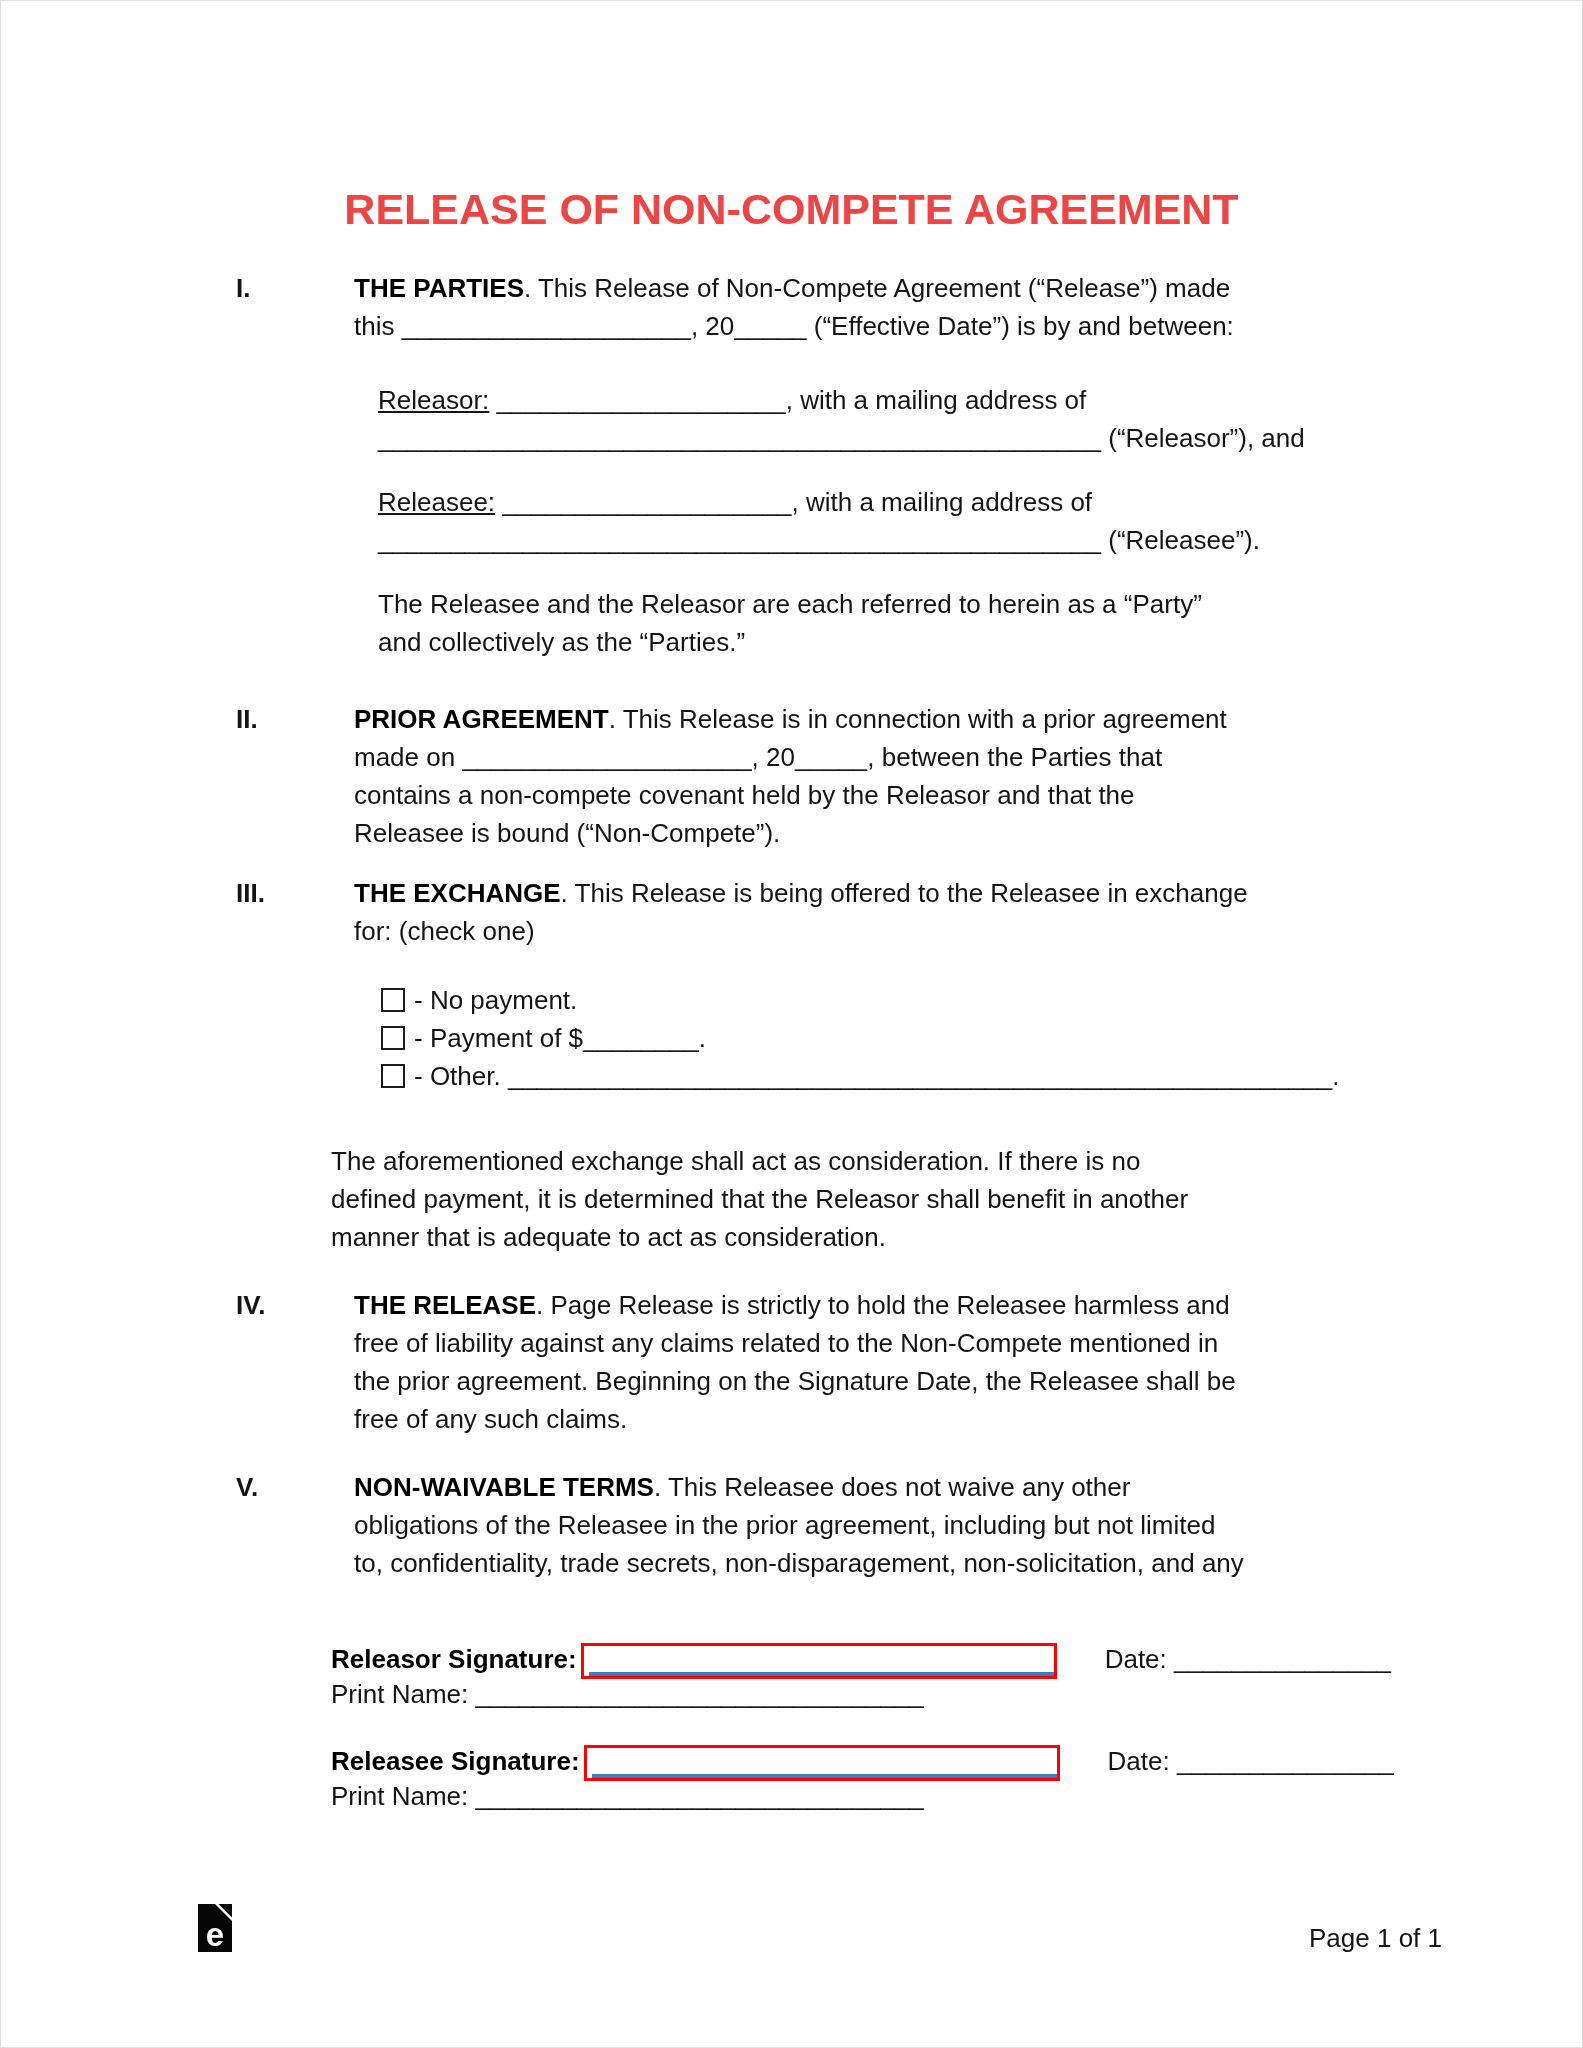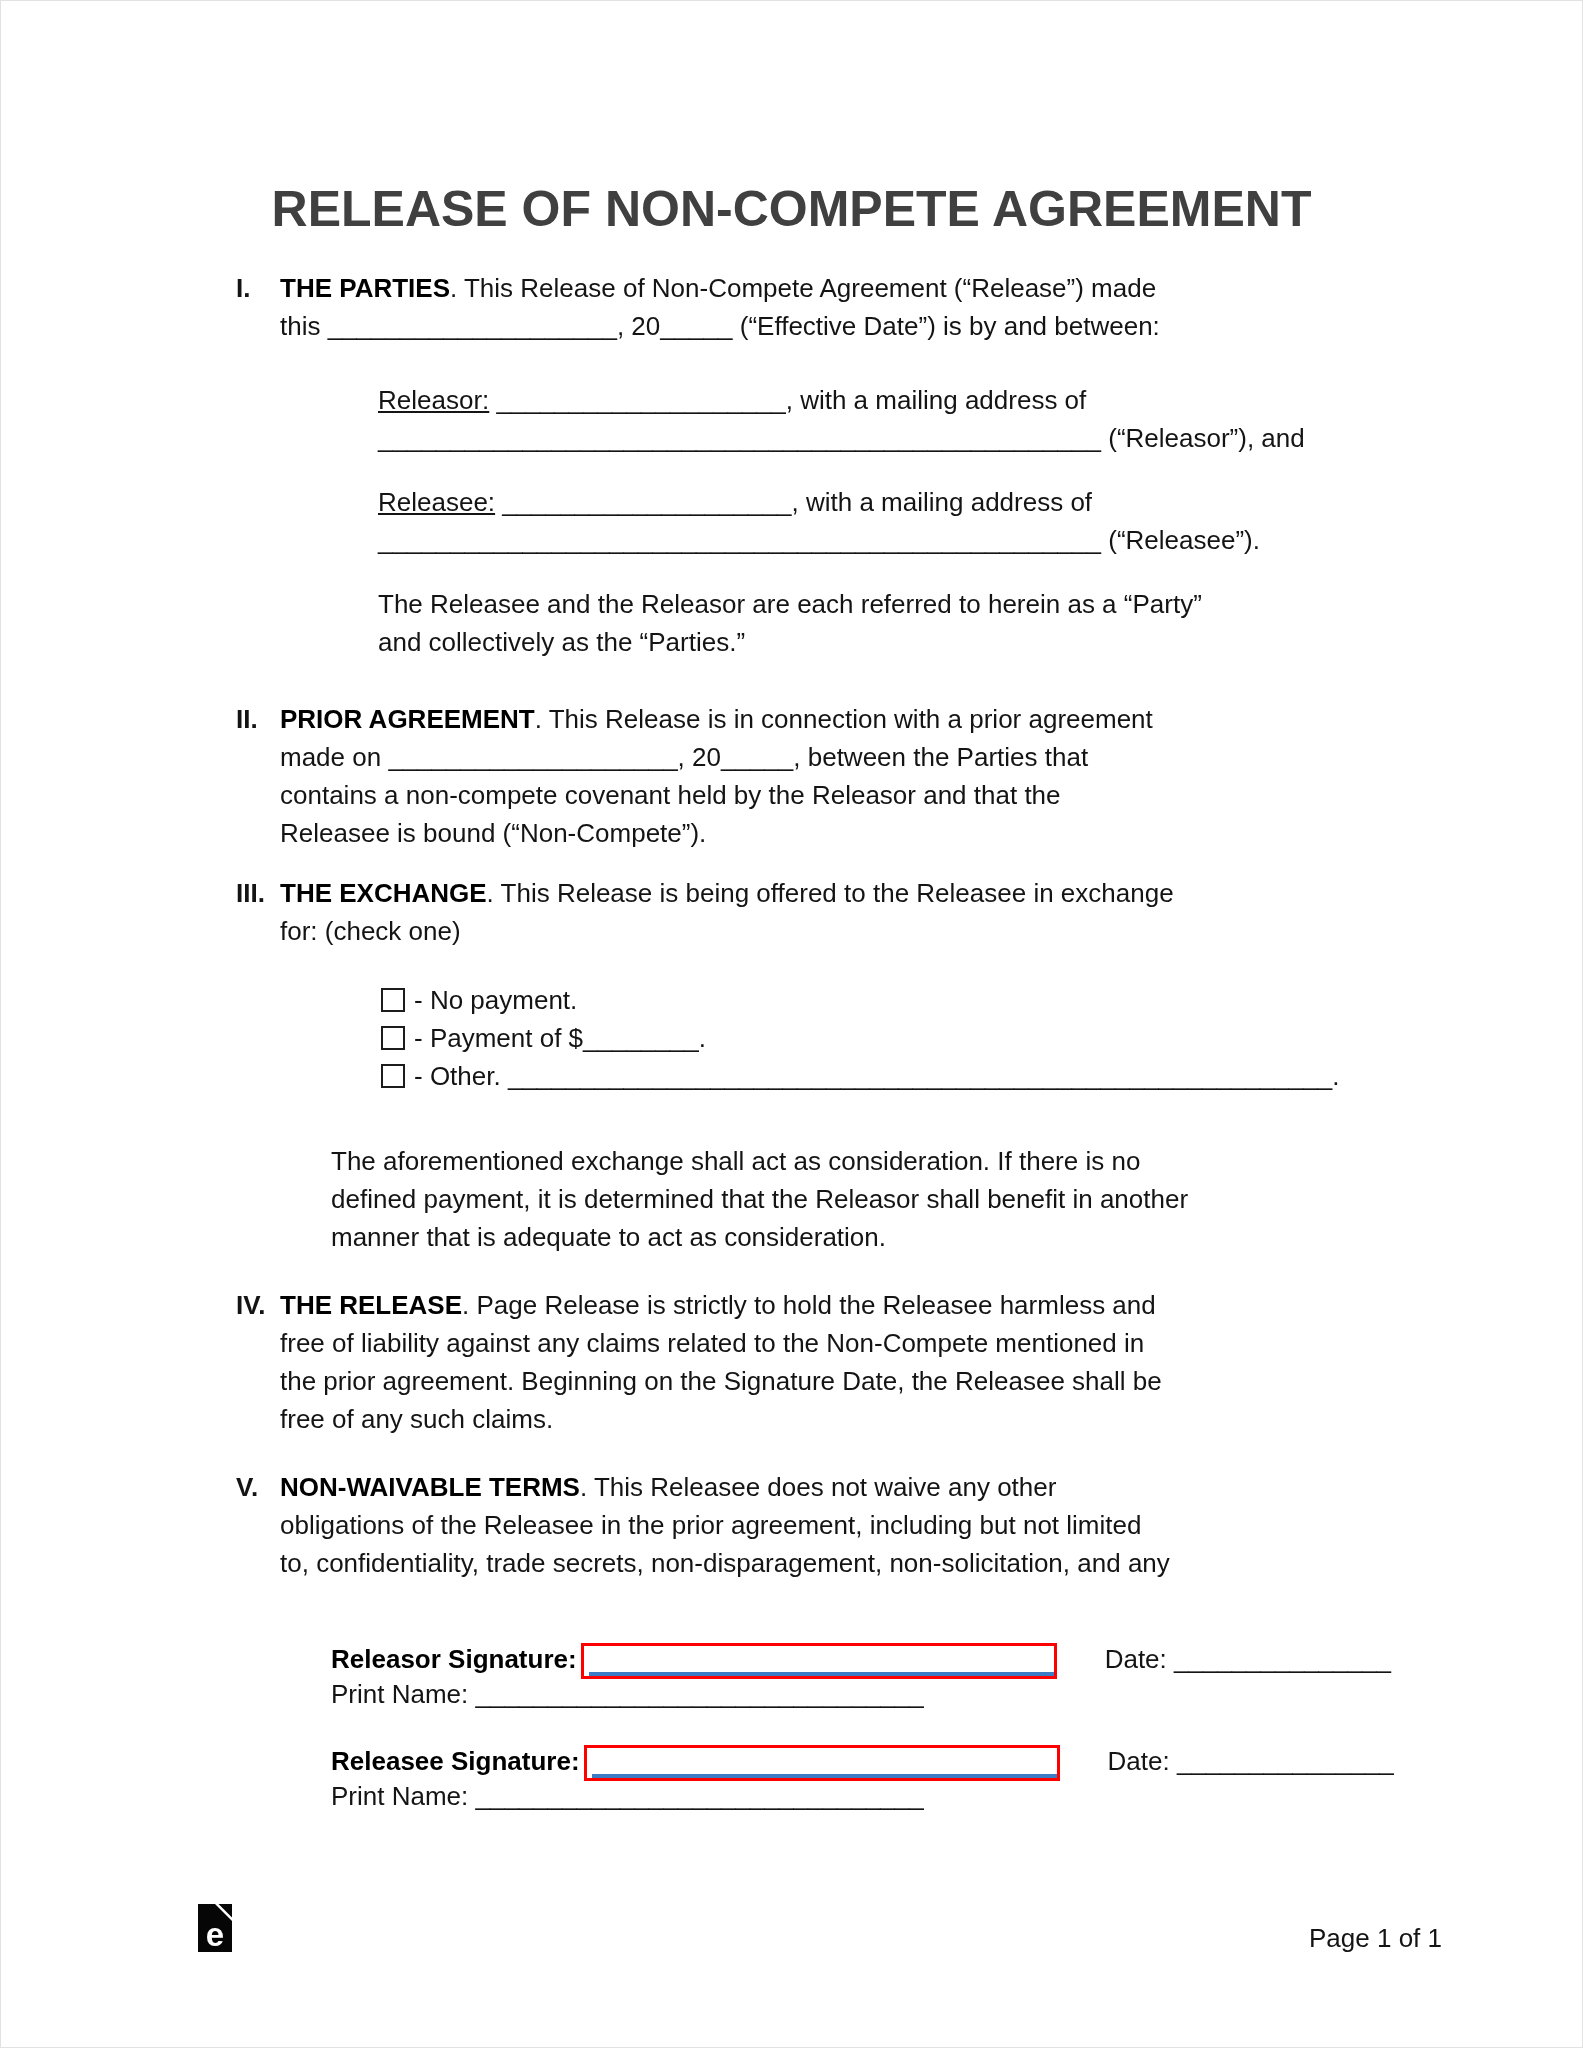--- a/index.html
+++ b/index.html
@@ -8,25 +8,25 @@
     width:1583px;height:2048px;
     background:#ffffff;
     border:1px solid #e2e2e2;
     box-sizing:border-box;
     font-family:"Liberation Sans","DejaVu Sans",sans-serif;
     font-size:26px;line-height:38px;color:#141414;
     overflow:hidden;
   }
   .title{
     position:absolute;top:182px;left:0;right:0;
-    text-align:center;font-size:50px;line-height:52px;font-weight:bold;color:#404040;
+    text-align:center;font-size:43px;line-height:52px;font-weight:bold;color:#ef4444;
   }
   .sec{position:absolute;left:235px;width:1180px;}
   .sec .num{position:absolute;left:0;top:0;font-weight:bold;}
-  .sec .body{margin-left:44px;width:1075px;}
+  .sec .body{margin-left:118px;width:1075px;}
   .ln{white-space:nowrap;}
   b{color:#000;}
   .indent{position:absolute;left:377px;width:1040px;}
   .plain{position:absolute;left:330px;width:1085px;}
   .ulabel{text-decoration:underline;}
   .cbrow{white-space:nowrap;}
   .cbox{
     display:inline-block;width:20px;height:20px;
     border:2px solid #1c1c1c;background:#fff;
     margin-right:9px;vertical-align:-3px;

